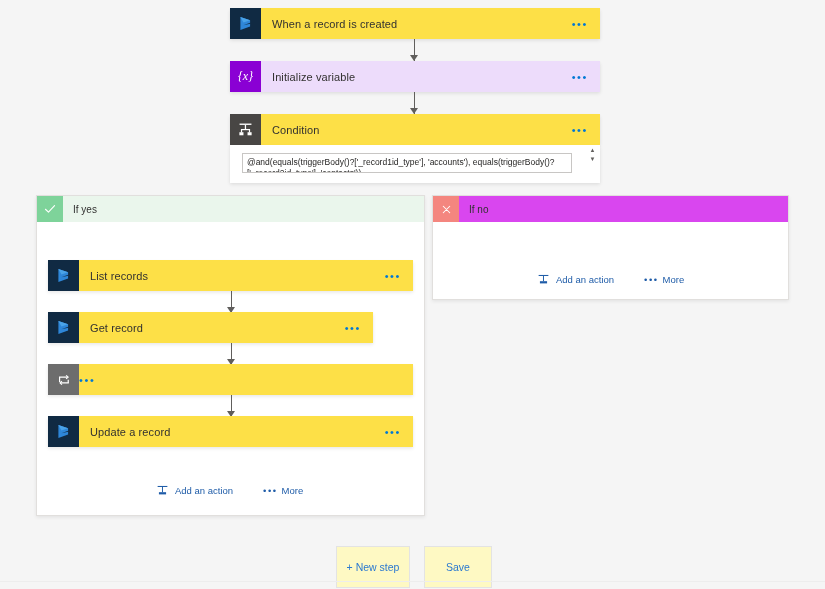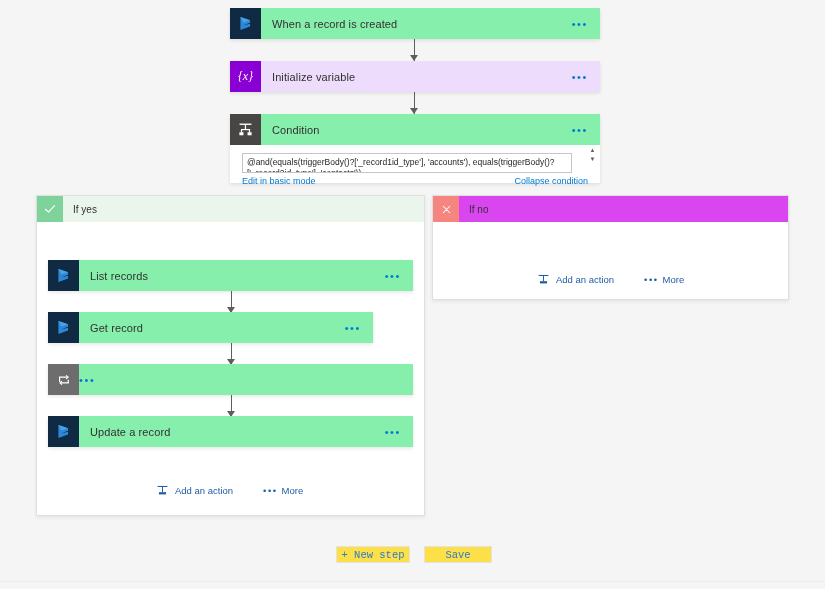--- a/index.html
+++ b/index.html
@@ -18,21 +18,21 @@
   }
   .canvas {
     position: absolute;
     inset: 0;
   }
 
   
   .node {
     position: absolute;
     height: 31px;
-    background: #86efac;
+    background: #fde047;
     display: flex;
     align-items: center;
     box-shadow: 0 0.3px 0.9px rgba(0,0,0,0.08), 0 1.6px 3.6px rgba(0,0,0,0.10);
   }
   .node .icon {
     width: 31px;
     height: 31px;
     flex: 0 0 31px;
     display: flex;
     align-items: center;
@@ -201,31 +201,30 @@
   .addrow .add-group {
     display: flex;
     align-items: center;
     gap: 6px;
     cursor: pointer;
   }
 
   
   .btn {
     position: absolute;
-    height: 17px;
-    background: #fde047;
+    height: 42px;
+    background: #fef9c3;
     border: 1px solid #e3e3e3;
     box-sizing: border-box;
     display: flex;
     align-items: center;
     justify-content: center;
     font-size: 10.5px;
     color: #2b79d0;
     cursor: pointer;
-    font-family: Liberation Mono, monospace;
   }
   .footer-rule {
     position: absolute;
     left: 0;
     right: 0;
     top: 581px;
     height: 1px;
     background: #ededed;
   }
 </style>
@@ -274,24 +273,20 @@
     <div class="title">Condition</div>
     <div class="ellipsis">•••</div>
   </div>
 
   <div class="cond-panel" style="left:230px; top:145px; width:370px; height:38px;">
     <div class="cond-expr">@and(equals(triggerBody()?['_record1id_type'], 'accounts'), equals(triggerBody()?['_record2id_type'], 'contacts'))</div>
     <div class="spinner">
       <span>▲</span>
       <span>▼</span>
     </div>
-    <div class="cond-links">
-      <span class="link">Edit in basic mode</span>
-      <span class="link">Collapse condition</span>
-    </div>
   </div>
 
   <div class="branch" style="left:36px; top:195px; width:389px; height:321px;">
     <div class="branch-head yes">
       <div class="branch-badge badge-yes">
         <svg width="14" height="14" viewBox="0 0 20 20" aria-hidden="true">
           <path d="M3.5 10.4 L7.8 14.4 L16.5 5.2" fill="none" stroke="#ffffff" stroke-width="1.6" stroke-linecap="round" stroke-linejoin="round"></path>
         </svg>
       </div>
       <div class="branch-label">If yes</div>

